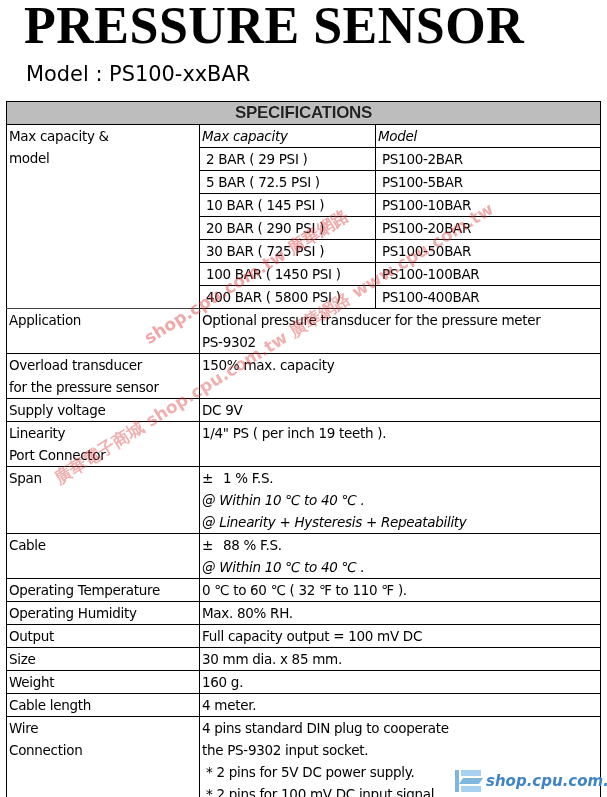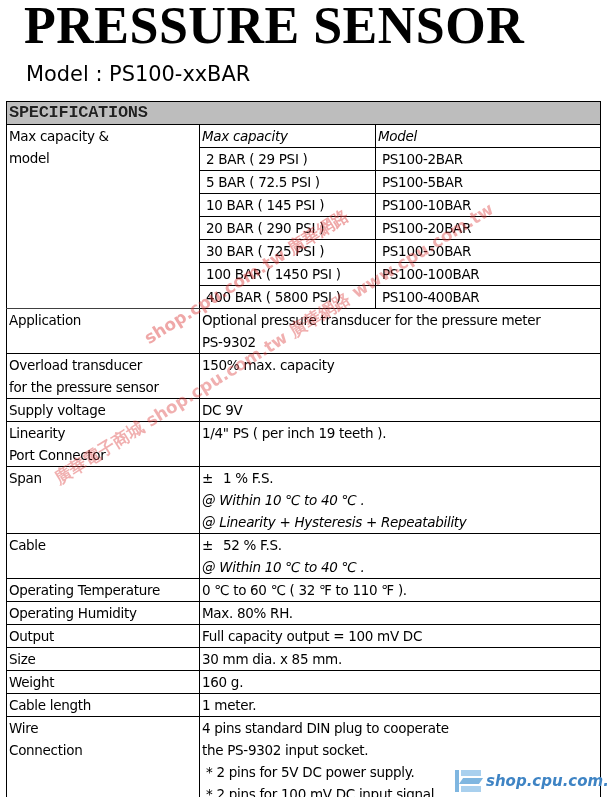--- a/index.html
+++ b/index.html
@@ -1,21 +1,21 @@
 <!DOCTYPE html>
 <html><head>
 <meta charset="utf-8">
 <style>
   html, body { margin: 0; padding: 0; background: #ffffff; }
   body { width: 607px; height: 797px; position: relative; overflow: hidden; font-family: "DejaVu Sans", sans-serif; color: #000; }
   .title { position: absolute; left: 24px; top: -2px; font-family: "Liberation Serif", serif; font-weight: bold; font-size: 52px; letter-spacing: 0.5px; line-height: 56px; white-space: nowrap; }
   .model-line { position: absolute; left: 26px; top: 60px; font-family: "DejaVu Sans", sans-serif; font-size: 22px; line-height: 28px; white-space: nowrap; transform: scaleX(0.95); transform-origin: left; }
   table.spec { position: absolute; left: 6px; top: 101px; width: 594px; border-collapse: collapse; table-layout: fixed; font-size: 13.5px; }
   table.spec td { border: 1px solid #000; padding: 0 2px; vertical-align: top; line-height: 22px; overflow: hidden; white-space: nowrap; letter-spacing: -0.3px; }
-  .hdr { height: 22px; text-align: left; font-family: Liberation Mono, monospace; font-weight: bold; font-size: 17px; letter-spacing: 0.5px;
+  .hdr { height: 22px; text-align: center; font-family: Liberation Sans, sans-serif; font-weight: bold; font-size: 17px; letter-spacing: 0.5px;
     background-color: #bdbdbd;
     background-image: radial-gradient(#5a5a5a 0.6px, transparent 0.7px);
     background-size: 2px 2px; color: #222; text-shadow: 0 0 1px #fff; margin-top: 44px; }
   .it { font-style: italic; }
   .line { display: block; height: 22px; }
   .pm { margin-right: 10px; }
   .watermark { position: absolute; color: rgba(220,60,60,0.45); font-weight: bold; font-family: "DejaVu Sans", sans-serif; pointer-events: none; white-space: nowrap; }
   .logo { position: absolute; left: 455px; top: 770px; display: flex; align-items: center; }
   .logo-mark { width: 28px; height: 22px; position: relative; }
   .logo-mark span { position: absolute; background: #7fb6e0; }
@@ -103,21 +103,21 @@
     <td>Span</td>
     <td colspan="2">
       <span class="line"><span class="pm">±</span><span>1 % F.S.</span></span>
       <span class="line it">@ Within 10 ℃ to 40 ℃ .</span>
       <span class="line it">@ Linearity + Hysteresis + Repeatability</span>
     </td>
   </tr>
   <tr>
     <td>Cable</td>
     <td colspan="2">
-      <span class="line"><span class="pm">±</span><span>52 % F.S.</span></span>
+      <span class="line"><span class="pm">±</span><span>88 % F.S.</span></span>
       <span class="line it">@ Within 10 ℃ to 40 ℃ .</span>
     </td>
   </tr>
   <tr>
     <td>Operating Temperature</td>
     <td colspan="2">0 ℃ to 60 ℃ ( 32 ℉ to 110 ℉ ).</td>
   </tr>
   <tr>
     <td>Operating Humidity</td>
     <td colspan="2">Max. 80% RH.</td>
@@ -129,21 +129,21 @@
   <tr>
     <td>Size</td>
     <td colspan="2">30 mm dia. x 85 mm.</td>
   </tr>
   <tr>
     <td>Weight</td>
     <td colspan="2">160 g.</td>
   </tr>
   <tr>
     <td>Cable length</td>
-    <td colspan="2">1 meter.</td>
+    <td colspan="2">4 meter.</td>
   </tr>
   <tr>
     <td>
       <span class="line">Wire</span>
       <span class="line">Connection</span>
     </td>
     <td colspan="2">
       <span class="line">4 pins standard DIN plug to cooperate</span>
       <span class="line">the PS-9302 input socket.</span>
       <span class="line" style="white-space:pre"> * 2 pins for 5V DC power supply.</span>

